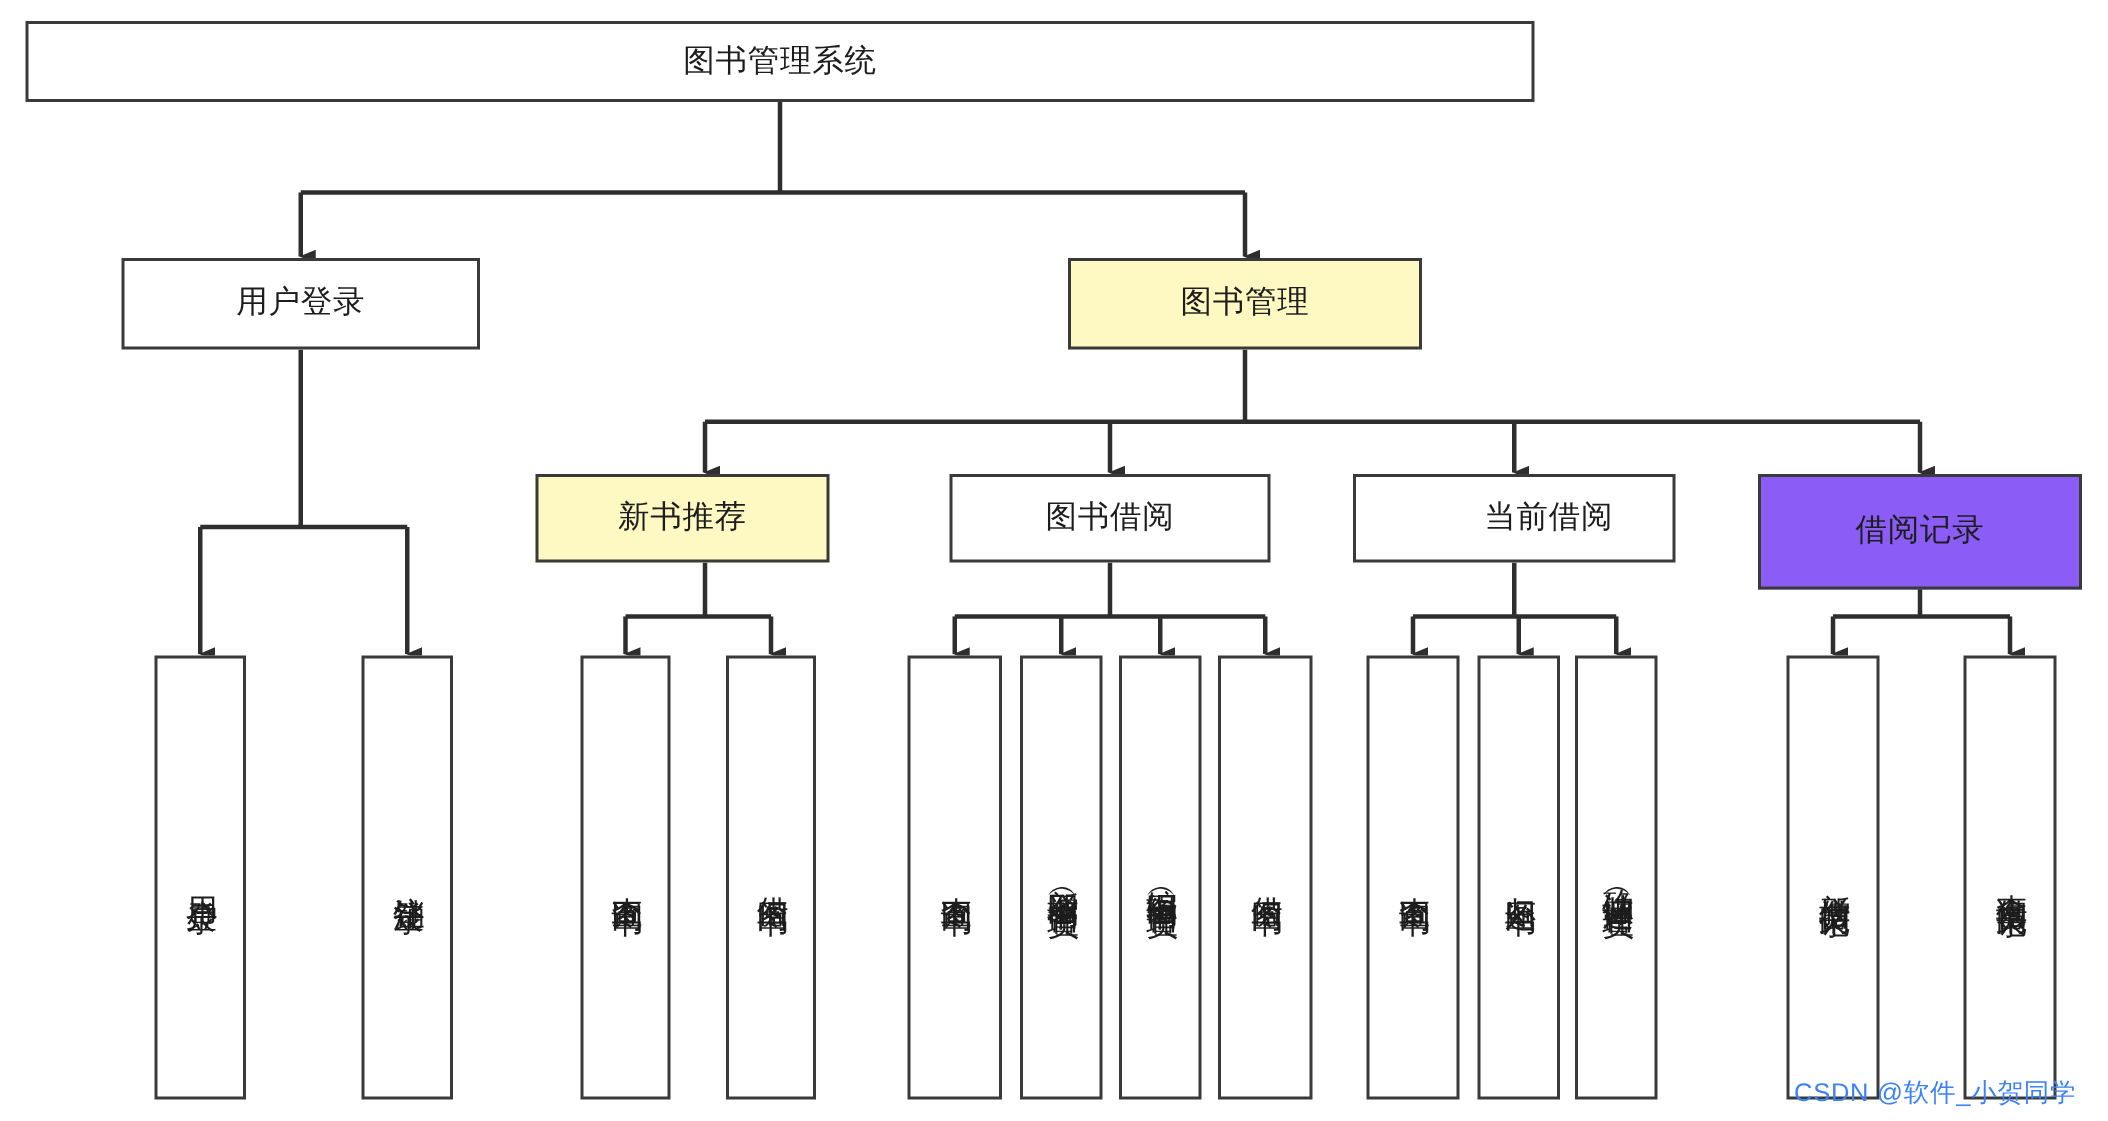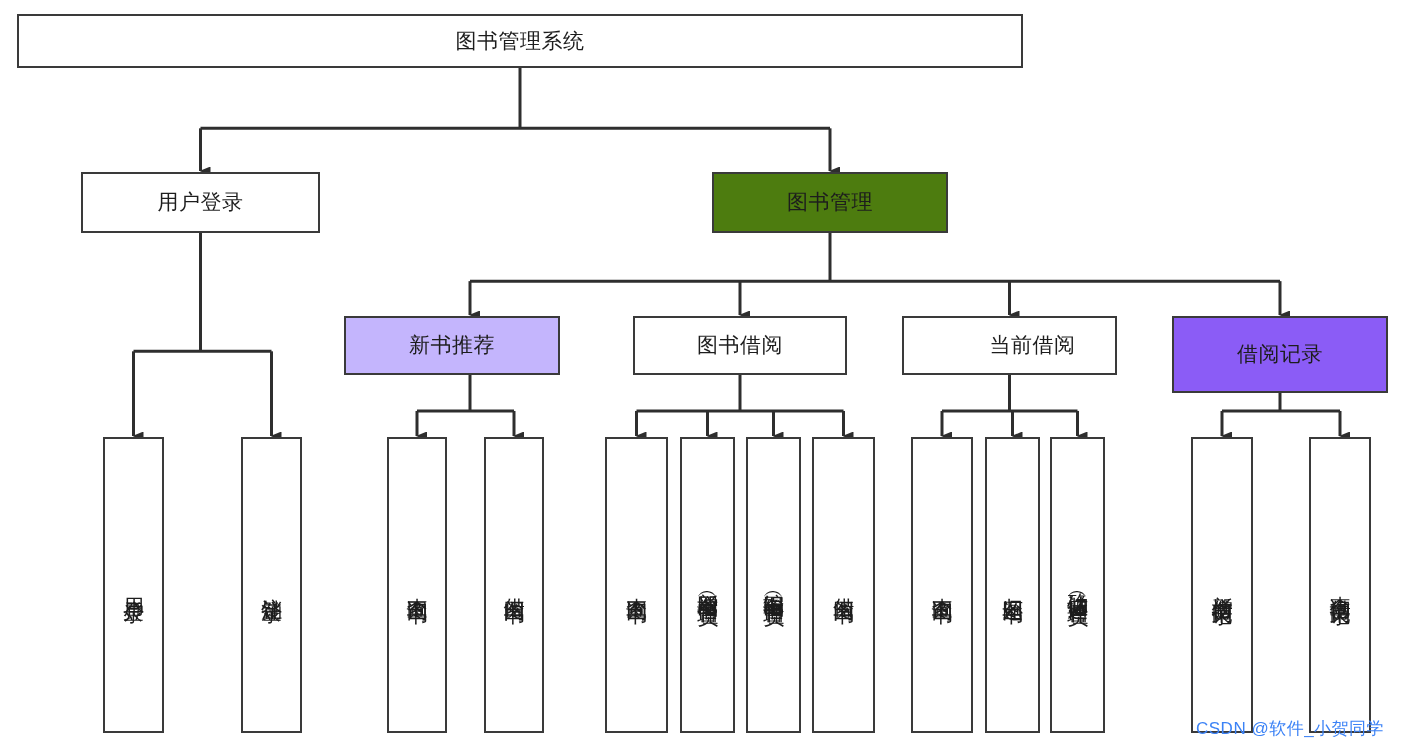--- a/index.html
+++ b/index.html
@@ -106,24 +106,24 @@
       </g>
   </svg>
 
   <div id="node-layer">
       <div class="node horizontal" style="left: 17px; top: 14px; width: 1006px; height: 54px; border-color: rgb(58, 58, 58); background: rgb(255, 255, 255);">
         <span class="node-label" style="color: rgb(29, 29, 29);">图书管理系统</span>
       </div>
       <div class="node horizontal" style="left: 81px; top: 172px; width: 239px; height: 61px; border-color: rgb(58, 58, 58); background: rgb(255, 255, 255);">
         <span class="node-label" style="color: rgb(29, 29, 29);">用户登录</span>
       </div>
-      <div class="node horizontal" style="left: 712px; top: 172px; width: 236px; height: 61px; border-color: rgb(58, 58, 58); background: #4d7c0f;">
+      <div class="node horizontal" style="left: 712px; top: 172px; width: 236px; height: 61px; border-color: rgb(58, 58, 58); background: #fef9c3;">
         <span class="node-label" style="color: rgb(29, 29, 29);">图书管理</span>
       </div>
-      <div class="node horizontal" style="left: 344px; top: 316px; width: 216px; height: 59px; border-color: rgb(58, 58, 58); background: #c4b5fd;">
+      <div class="node horizontal" style="left: 357px; top: 316px; width: 196px; height: 59px; border-color: rgb(58, 58, 58); background: #fef9c3;">
         <span class="node-label" style="color: rgb(29, 29, 29);">新书推荐</span>
       </div>
       <div class="node horizontal" style="left: 633px; top: 316px; width: 214px; height: 59px; border-color: rgb(58, 58, 58); background: rgb(255, 255, 255);">
         <span class="node-label" style="color: rgb(29, 29, 29);">图书借阅</span>
       </div>
       <div class="node horizontal" style="left: 902px; top: 316px; width: 215px; height: 59px; border-color: rgb(58, 58, 58); background: rgb(255, 255, 255); padding-left: 46px;">
         <span class="node-label" style="color: rgb(29, 29, 29);">当前借阅</span>
       </div>
       <div class="node horizontal" style="left: 1172px; top: 316px; width: 216px; height: 77px; border-color: rgb(58, 58, 58); background: #8b5cf6; align-items: center;">
         <span class="node-label" style="color: rgb(29, 29, 29);">借阅记录</span>

